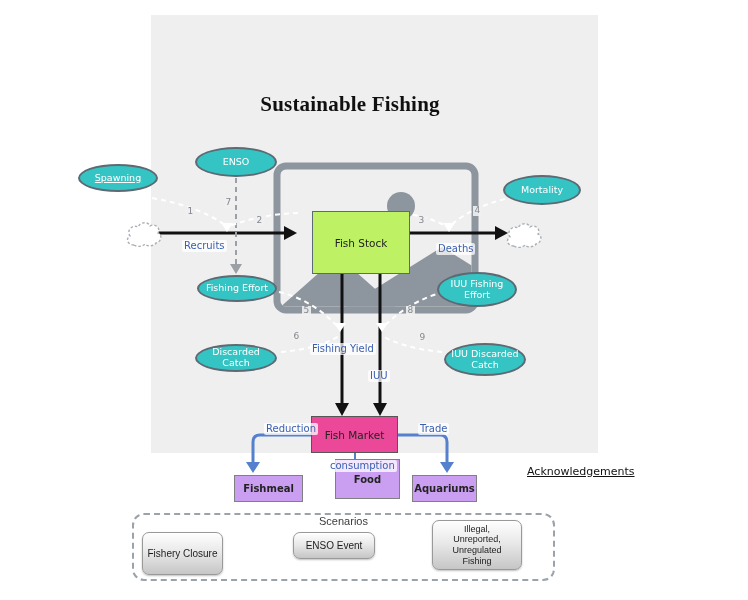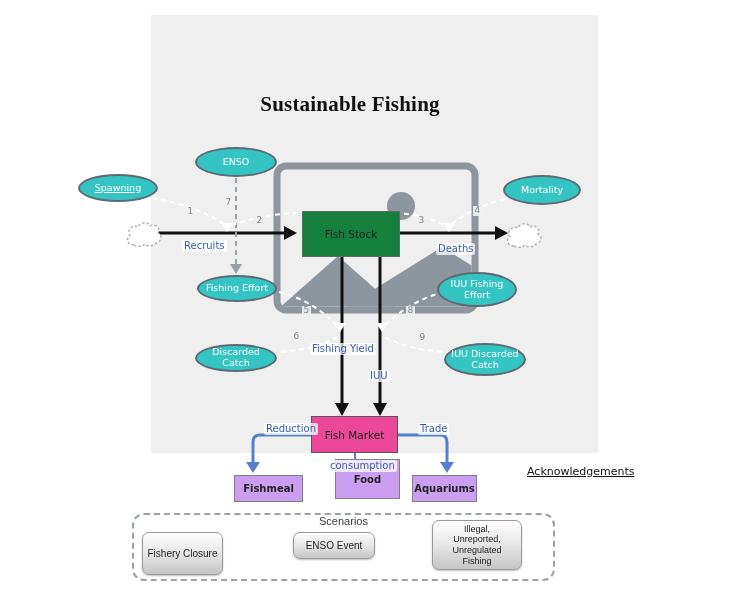--- a/index.html
+++ b/index.html
@@ -18,21 +18,21 @@
   .ellipse{
     background:#35C4C4;border:2px solid #5E6A73;border-radius:50%;
     color:#ffffff;font-size:9.5px;line-height:1.12;text-align:center;
     display:flex;align-items:center;justify-content:center;white-space:pre-line;
     box-sizing:border-box;
   }
   .node-box{
     box-sizing:border-box;display:flex;align-items:center;justify-content:center;
     text-align:center;color:#232323;font-size:10.5px;
   }
-  #fish-stock{left:302px;top:211px;width:98px;height:46px;background:#15803d;border:1.5px solid #5E6A73;}
+  #fish-stock{left:312px;top:211px;width:98px;height:63px;background:#bef264;border:1.5px solid #5E6A73;}
   #fish-market{left:311px;top:416px;width:87px;height:37px;background:#ec4899;border:1.5px solid #565656;}
   .product{background:#CA9FF2;border:1.5px solid #808080;font-size:10px;font-weight:bold;}
   #fishmeal{left:234px;top:475px;width:69px;height:27px;}
   #food{left:323px;top:459px;width:65px;height:40px;margin-left:12px;}
   #aquariums{left:412px;top:475px;width:65px;height:27px;}
   .flow-label{
     color:#3A5FB0;font-size:10px;background:rgba(255,255,255,.75);
     padding:0 2px;border-radius:2px;white-space:nowrap;line-height:1.2;
   }
   #lbl-recruits{left:182px;top:240px;}
@@ -142,21 +142,21 @@
   </g>
   <g fill="#5580CE">
     <polygon points="246,462 260,462 253,473"></polygon>
     <polygon points="440,462 454,462 447,473"></polygon>
     <polygon points="350,464 360,464 355,472"></polygon>
   </g>
 </svg>
 
 <div class="abs" id="title">Sustainable Fishing</div>
 
-<div class="abs ellipse" style="left:78px;top:174px;width:80px;height:28px;text-decoration:underline;">Spawning</div>
+<div class="abs ellipse" style="left:78px;top:164px;width:80px;height:28px;text-decoration:underline;">Spawning</div>
 <div class="abs ellipse" style="left:195px;top:147px;width:82px;height:30px;">ENSO</div>
 <div class="abs ellipse" style="left:503px;top:175px;width:78px;height:30px;">Mortality</div>
 <div class="abs ellipse" style="left:197px;top:275px;width:80px;height:27px;">Fishing Effort</div>
 <div class="abs ellipse" style="left:437px;top:272px;width:80px;height:35px;">IUU Fishing
 Effort</div>
 <div class="abs ellipse" style="left:195px;top:344px;width:82px;height:28px;">Discarded Catch</div>
 <div class="abs ellipse" style="left:444px;top:343px;width:82px;height:33px;">IUU Discarded
 Catch</div>
 
 <div class="abs node-box" id="fish-stock">Fish Stock</div>

